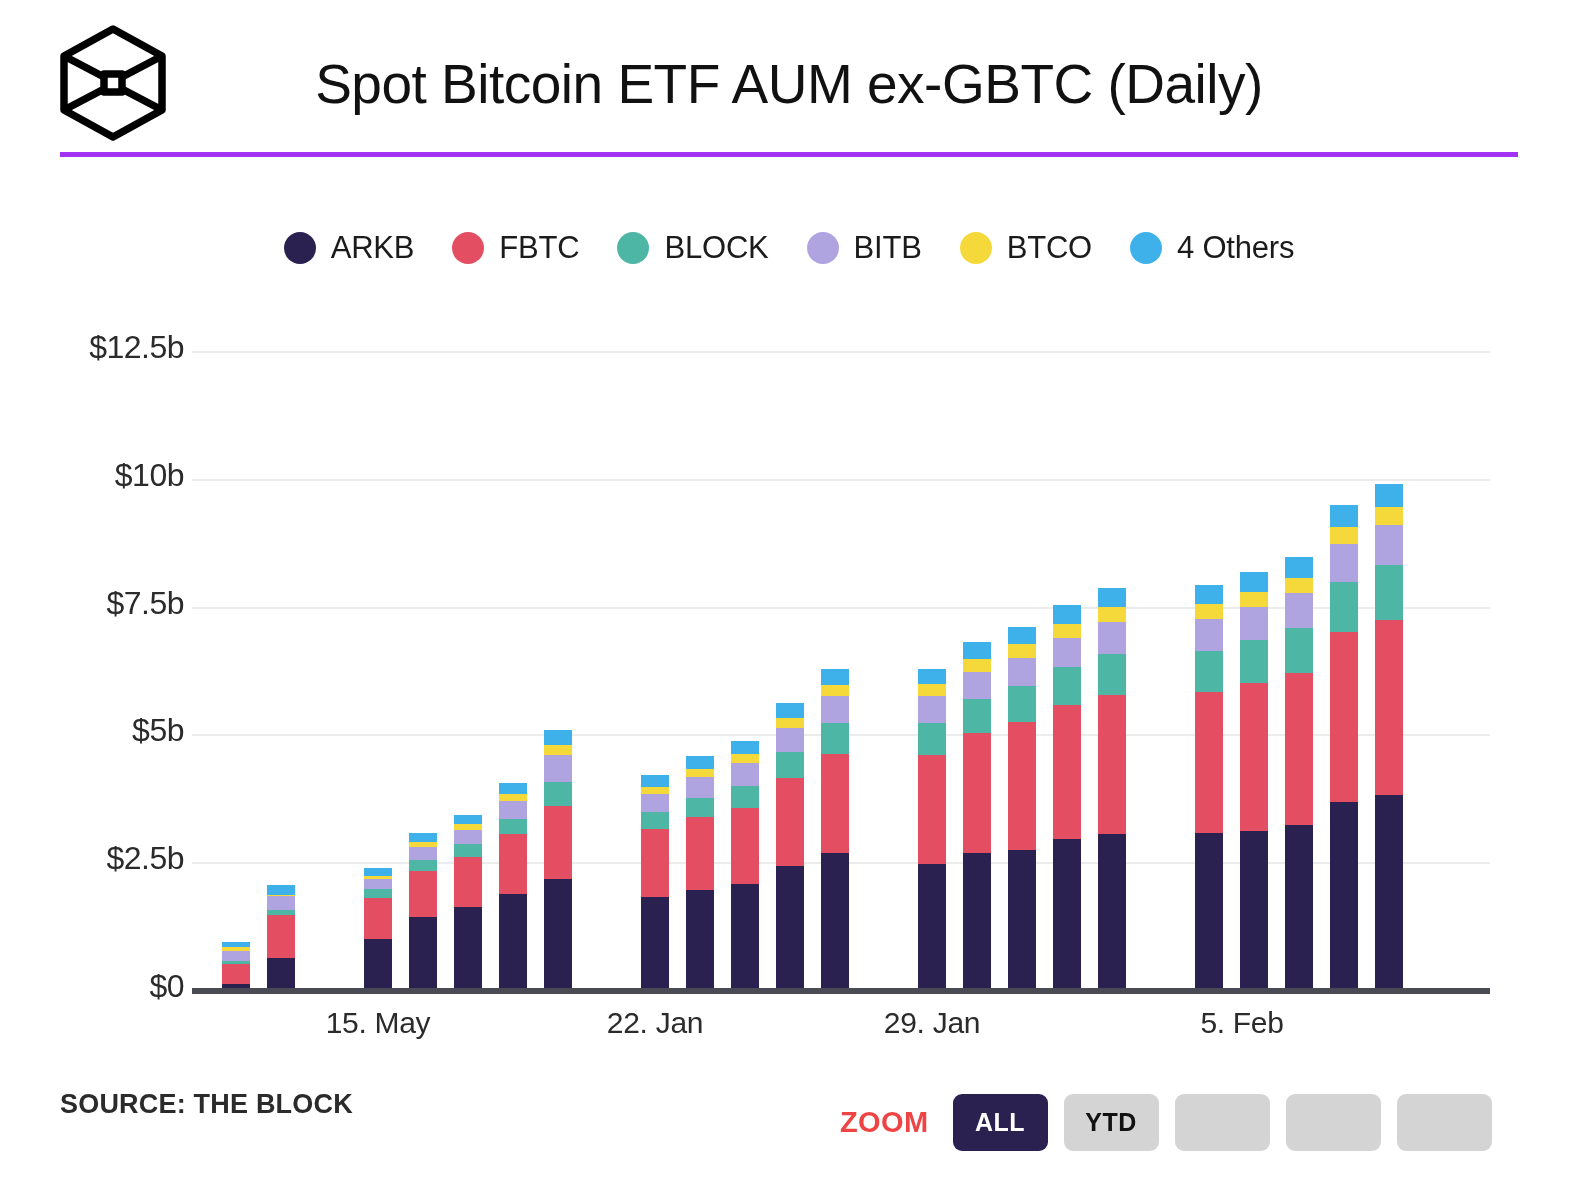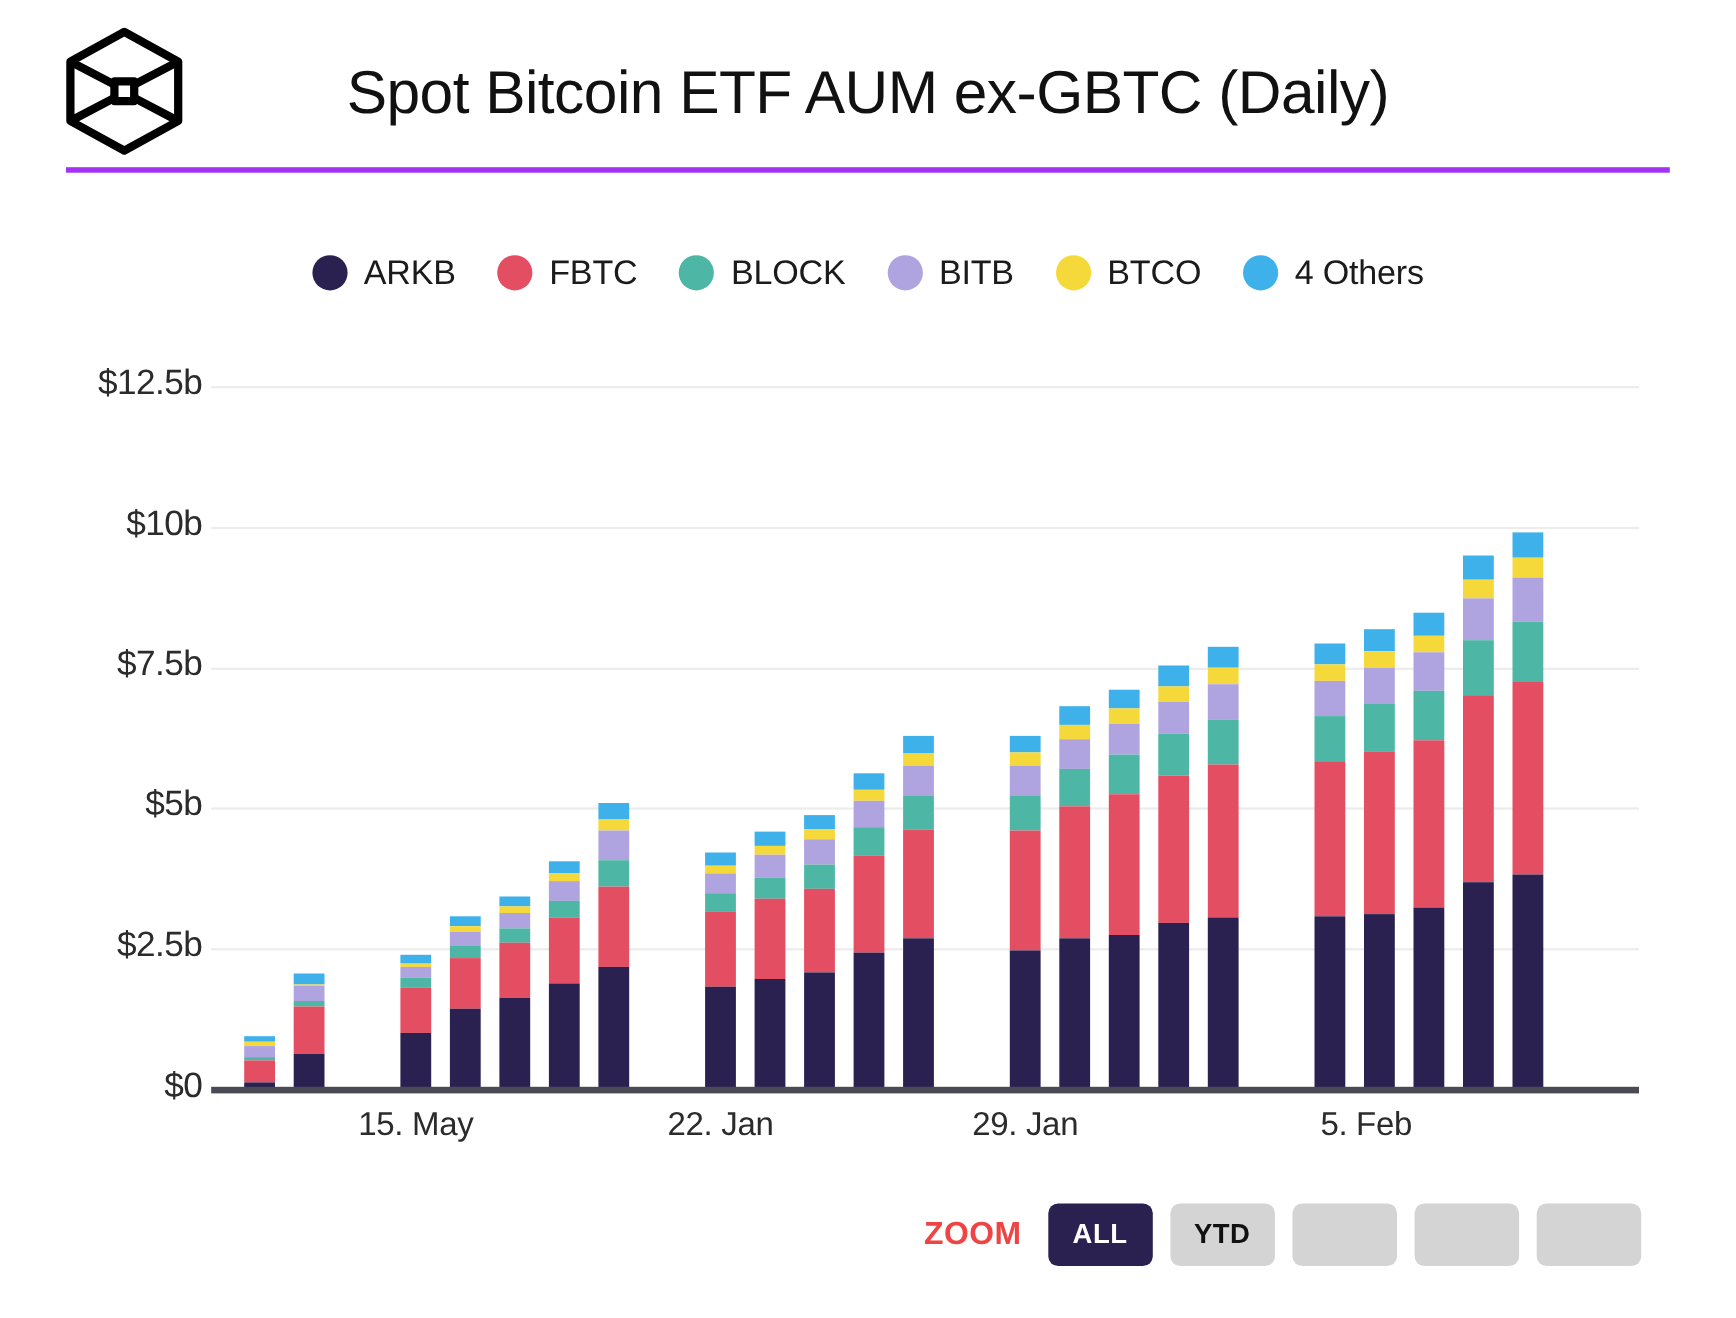--- a/index.html
+++ b/index.html
@@ -349,20 +349,21 @@
       <span class="seg" style="height: 18.4px; background: rgb(245, 217, 59);"></span>
       <span class="seg" style="height: 39.8667px; background: rgb(175, 163, 224);"></span>
       <span class="seg" style="height: 54.6889px; background: rgb(77, 182, 164);"></span>
       <span class="seg" style="height: 174.8px; background: rgb(227, 78, 98);"></span>
       <span class="seg" style="height: 195.244px; background: rgb(42, 33, 80);"></span>
     </div>
   </div>
 <div id="axis-line"></div>
 
 <div id="source-block">
+  <div>SOURCE: THE BLOCK</div>
 </div>
 
 <div id="zoom-bar">
   <span id="zoom-label">ZOOM</span>
 <button class="zoom-btn active">ALL</button>
     <button class="zoom-btn">YTD</button>
     <button class="zoom-btn"></button>
     <button class="zoom-btn"></button>
     <button class="zoom-btn"></button>
   </div>

